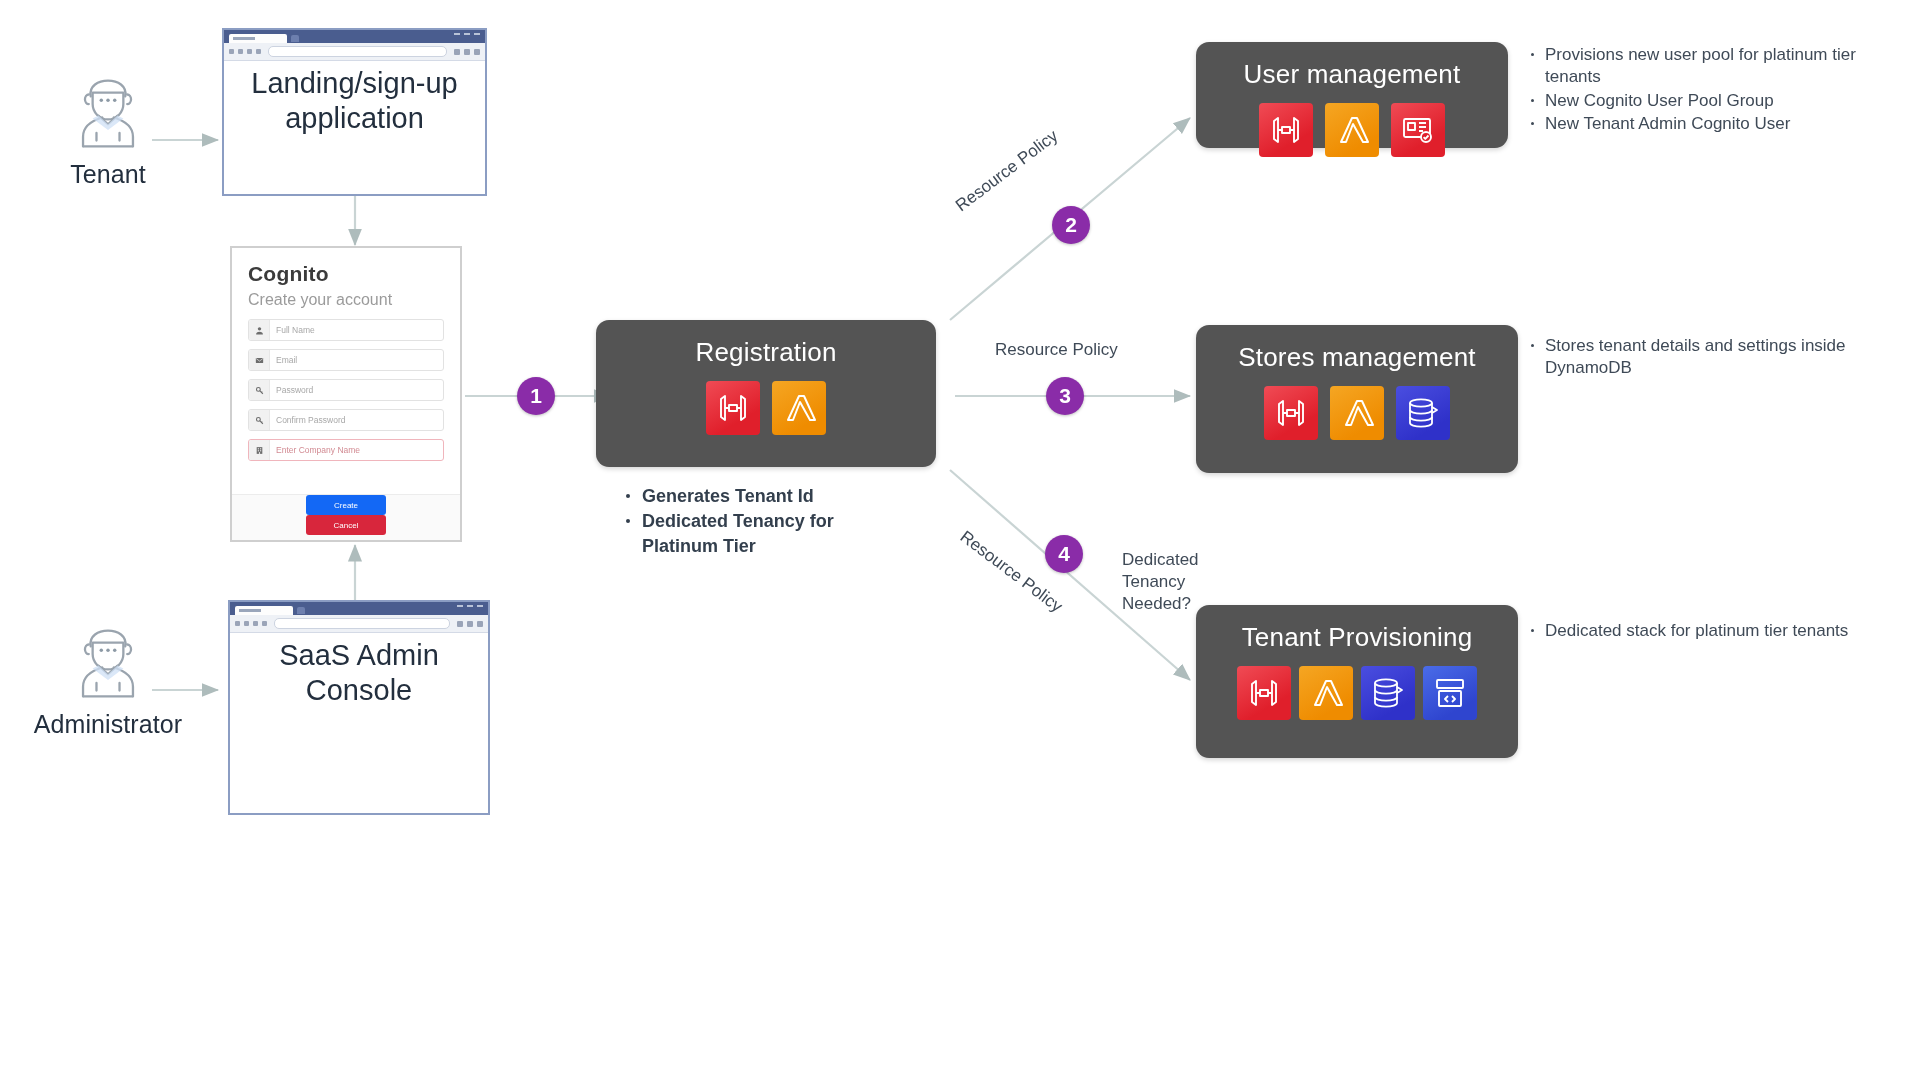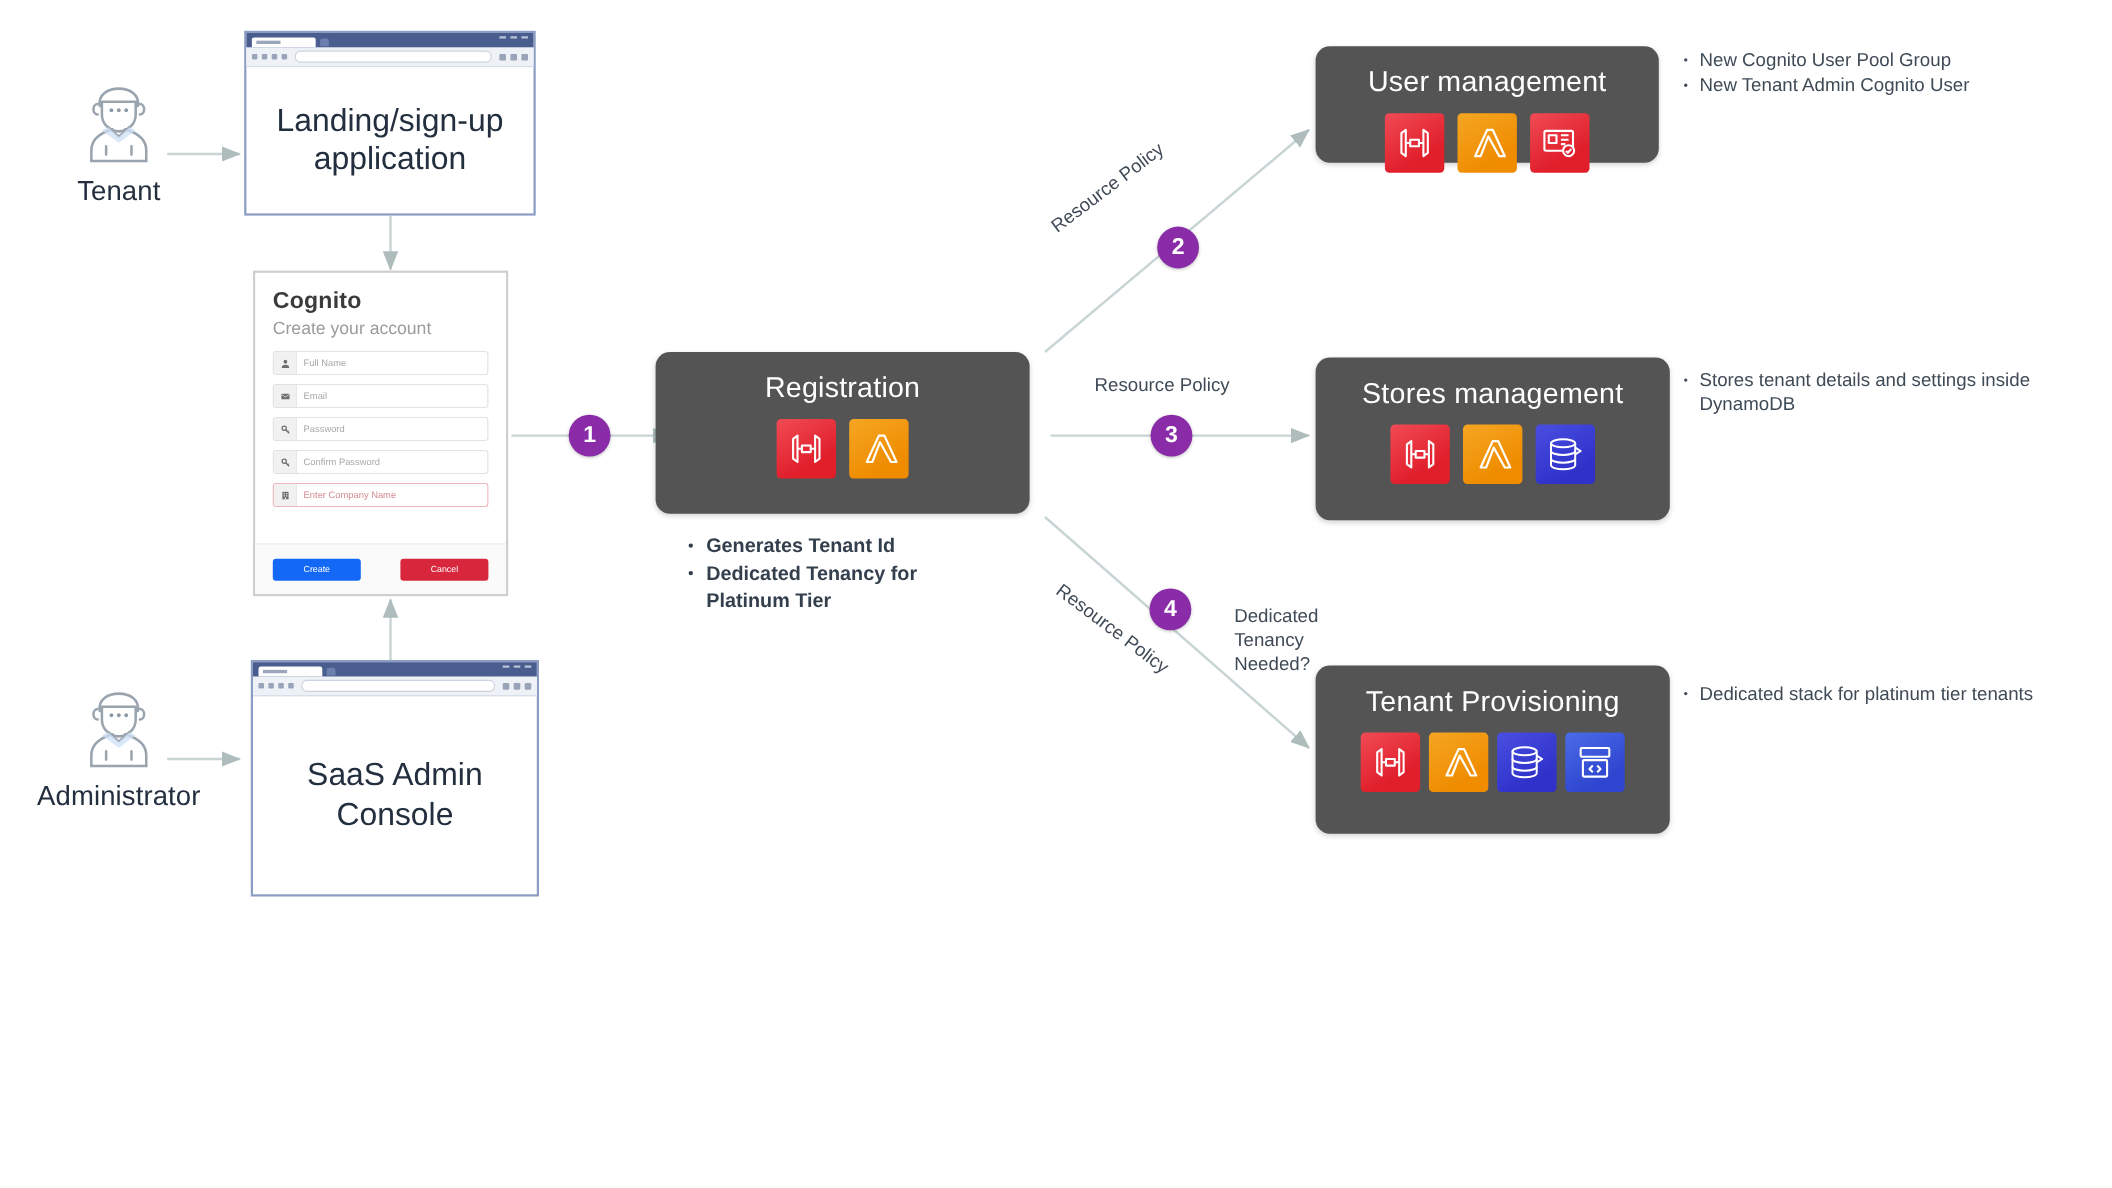--- a/index.html
+++ b/index.html
@@ -87,21 +87,21 @@
   .br-urlbar {
     flex: 1 1 auto; height: 9px;
     background: #ffffff;
     border: 1px solid #ccd3e0;
     border-radius: 5px;
     margin: 0 3px;
   }
   .br-toolicon { width: 6px; height: 6px; background: #9aa4b8; border-radius: 1px; flex:none; }
   .br-body {
     position: absolute; left: 0; right: 0; top: 32px; bottom: 0;
-    display: flex; align-items: center; justify-content: center;
+    display: flex; align-items: flex-start; justify-content: center;
     padding: 4px 10px;
     box-sizing: border-box;
   }
   .br-title {
     font-size: 29px;
     line-height: 1.22;
     color: #232f3e;
     text-align: center;
   }
 
@@ -149,23 +149,24 @@
     font-size: 8.5px;
     color: #a8a8a8;
     white-space: nowrap; overflow: hidden;
   }
   .reg-field.alert .reg-fval { color: #d28b93; }
   .reg-footer {
     position: absolute; left: 0; right: 0; bottom: 0;
     height: 46px;
     background: #fafafa;
     border-top: 1px solid #ececec;
-    display: flex; align-items: center; justify-content: space-between;
+    display: flex; align-items: center; 
     padding: 0 16px;
     box-sizing: border-box;
+    flex-direction: column;
   }
   .reg-btn {
     width: 80px; height: 20px;
     border-radius: 3px;
     display: flex; align-items: center; justify-content: center;
     font-size: 8px;
     color: #ffffff;
   }
   .reg-btn.primary { background: #1368f5; }
   .reg-btn.danger  { background: #d8263c; }
@@ -524,20 +525,21 @@
               <circle cx="28" cy="27" r="5" fill="#e01f2b"></circle>
               <path d="M25.6,27.2 l1.7,1.7 l3.2,-3.4"></path>
             </g>
           </svg>
       </div>
     </div>
   </div>
 
   <div class="bullets" style="left:1528px; top:44px; width:350px;">
     <ul>
+      <li>Provisions new user pool for platinum tier tenants</li>
       <li>New Cognito User Pool Group</li>
       <li>New Tenant Admin Cognito User</li>
     </ul>
   </div>
 
   <div class="svcbox" style="left:1196px; top:325px; width:322px; height:148px;">
     <div class="svc-title">Stores management</div>
     <div class="svc-icons">
       <div class="svc-ico ico-apigw">
         <svg viewBox="0 0 40 40">

